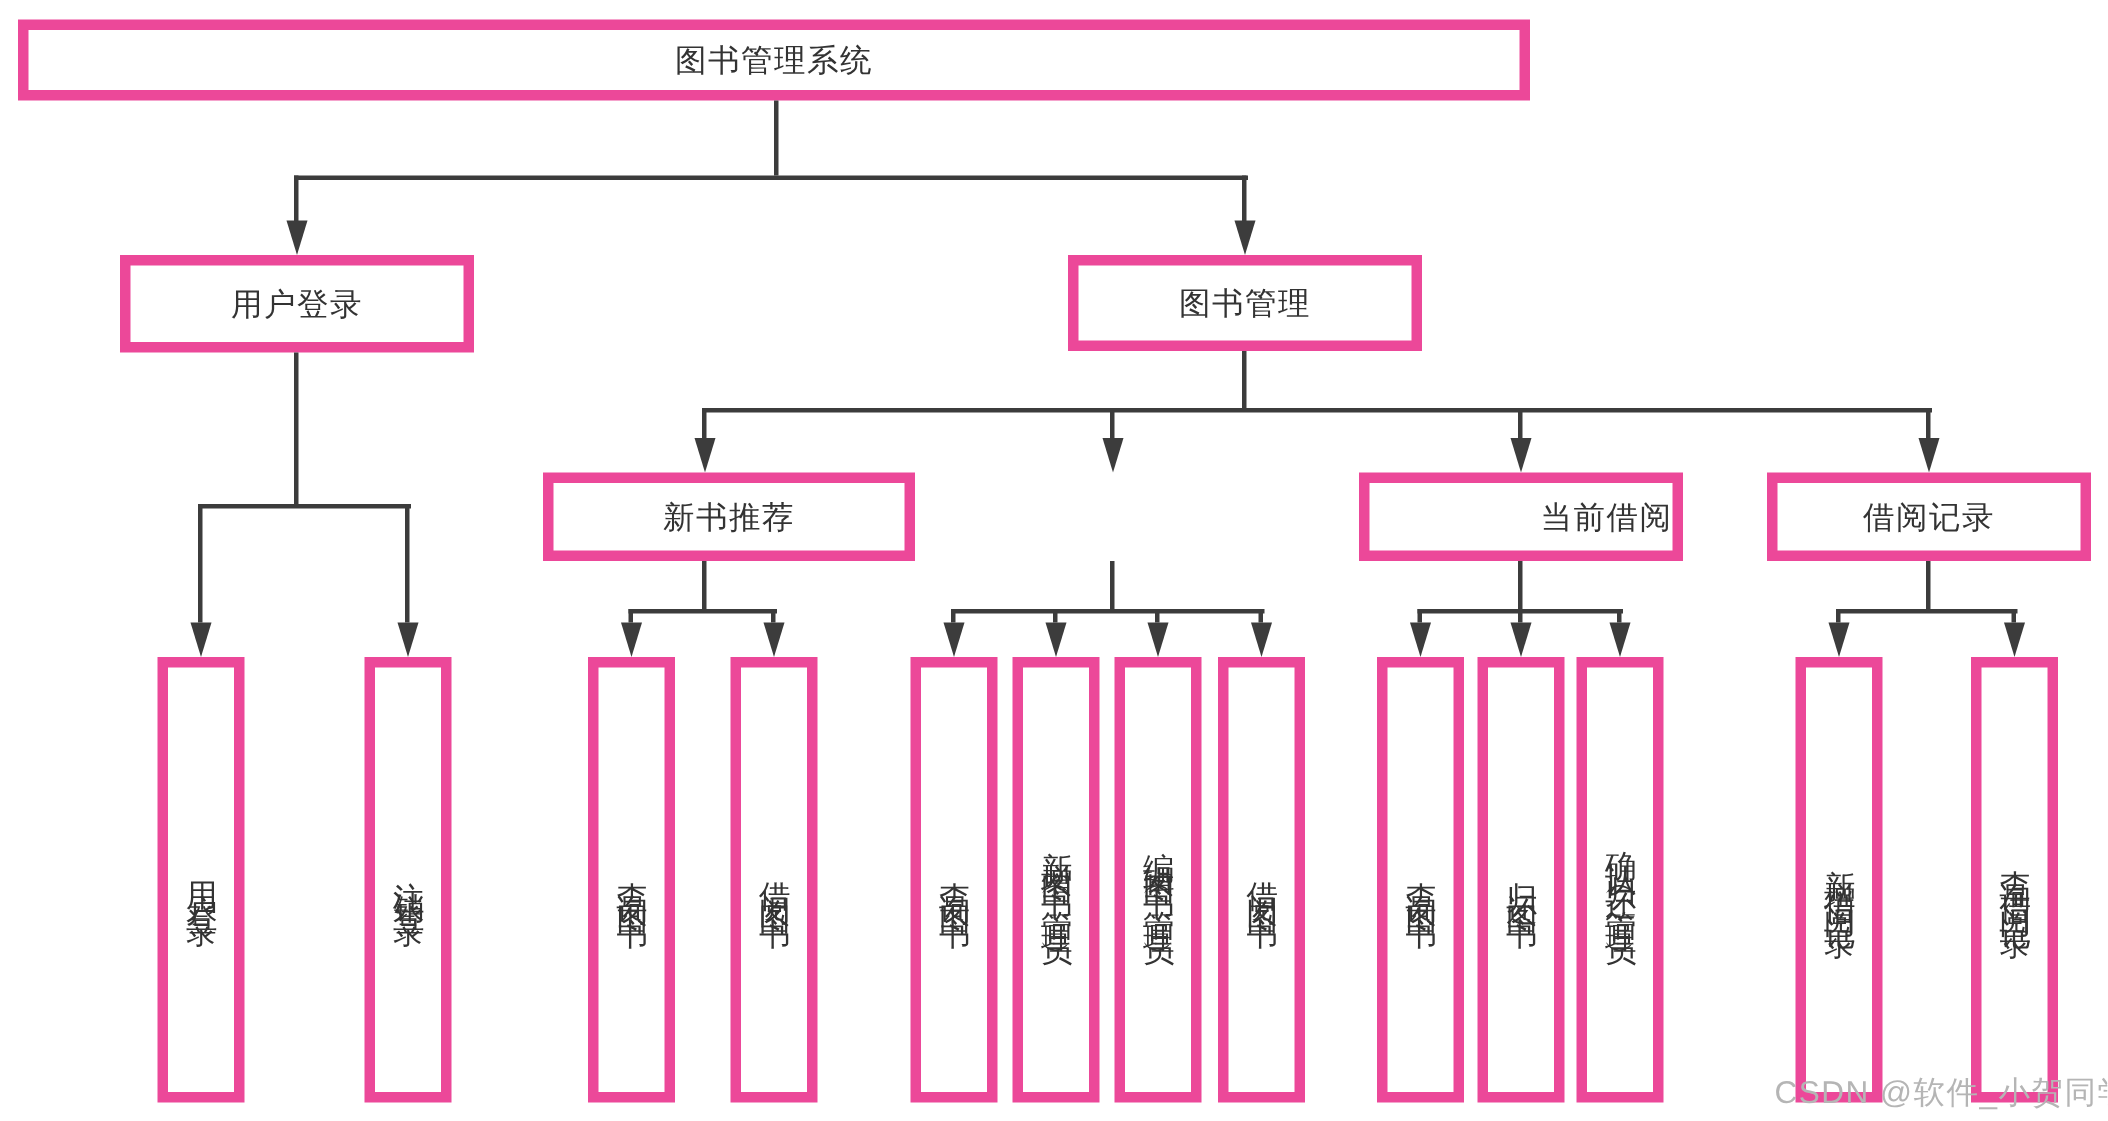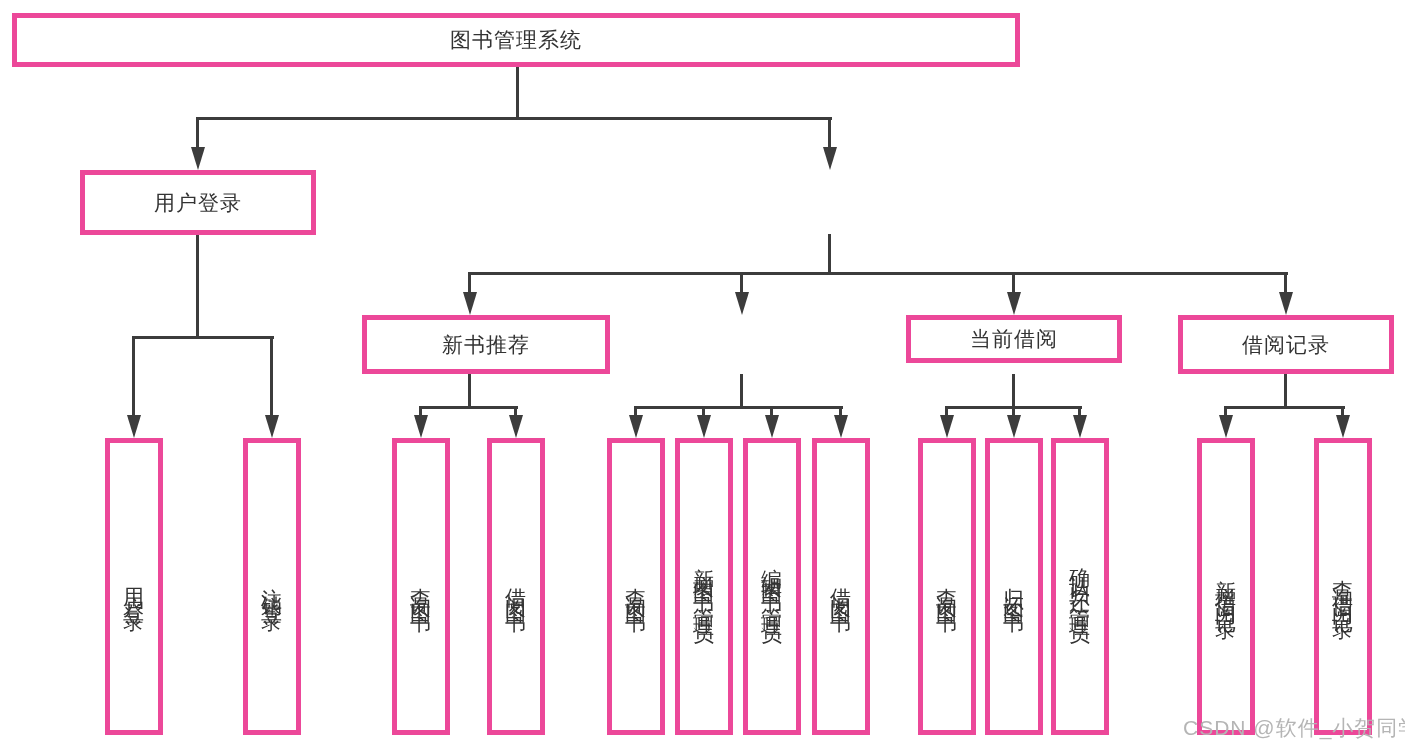--- a/index.html
+++ b/index.html
@@ -11,21 +11,21 @@
   #canvas {
     position: relative;
     width: 1405px;
     height: 747px;
     background: #ffffff;
     overflow: hidden;
   }
   .box {
     position: absolute;
     box-sizing: border-box;
-    border: 5px solid #ec4899;
+    border: 7px solid #ec4899;
     background: #ffffff;
     display: flex;
     align-items: center;
     justify-content: center;
     color: #333333;
     font-size: 21px;
     letter-spacing: 1px;
     white-space: nowrap;
   }
   .vbox {
@@ -71,20 +71,23 @@
   <div class="vline" style="left:516px; top:67px; width:3px; height:50px;"></div>
   <div class="hline" style="left:196px; top:117px; width:636px; height:3px;"></div>
   <div class="vline" style="left:196px; top:117px; width:3px; height:31px;"></div>
   <div class="arrow" style="left:191px; top:147px;"></div>
   <div class="vline" style="left:828px; top:117px; width:3px; height:31px;"></div>
   <div class="arrow" style="left:823px; top:147px;"></div>
 
   <div class="box" style="left:80px; top:170px; width:236px; height:65px;">
     <span>用户登录</span>
   </div>
+  <div class="box" style="left:712px; top:170px; width:236px; height:64px;">
+    <span>图书管理</span>
+  </div>
 
   <div class="vline" style="left:196px; top:235px; width:3px; height:101px;"></div>
   <div class="hline" style="left:132px; top:336px; width:142px; height:3px;"></div>
   <div class="vline" style="left:132px; top:336px; width:3px; height:79px;"></div>
   <div class="arrow" style="left:127px; top:415px;"></div>
   <div class="vline" style="left:270px; top:336px; width:3px; height:79px;"></div>
   <div class="arrow" style="left:265px; top:415px;"></div>
 
   <div class="vline" style="left:828px; top:234px; width:3px; height:38px;"></div>
   <div class="hline" style="left:468px; top:272px; width:820px; height:3px;"></div>
@@ -93,21 +96,21 @@
   <div class="vline" style="left:740px; top:272px; width:3px; height:21px;"></div>
   <div class="arrow" style="left:735px; top:292px;"></div>
   <div class="vline" style="left:1012px; top:272px; width:3px; height:21px;"></div>
   <div class="arrow" style="left:1007px; top:292px;"></div>
   <div class="vline" style="left:1284px; top:272px; width:3px; height:21px;"></div>
   <div class="arrow" style="left:1279px; top:292px;"></div>
 
   <div class="box" style="left:362px; top:315px; width:248px; height:59px;">
     <span>新书推荐</span>
   </div>
-  <div class="box" style="left:906px; top:315px; width:216px; height:48px;">
+  <div class="box" style="left:906px; top:315px; width:216px; height:59px;justify-content:flex-end;">
     <span>当前借阅</span>
   </div>
   <div class="box" style="left:1178px; top:315px; width:216px; height:59px;">
     <span>借阅记录</span>
   </div>
 
   <div class="vline" style="left:468px; top:374px; width:3px; height:32px;"></div>
   <div class="hline" style="left:419px; top:406px; width:99px; height:3px;"></div>
   <div class="vline" style="left:419px; top:406px; width:3px; height:9px;"></div>
   <div class="arrow" style="left:414px; top:415px;"></div>

